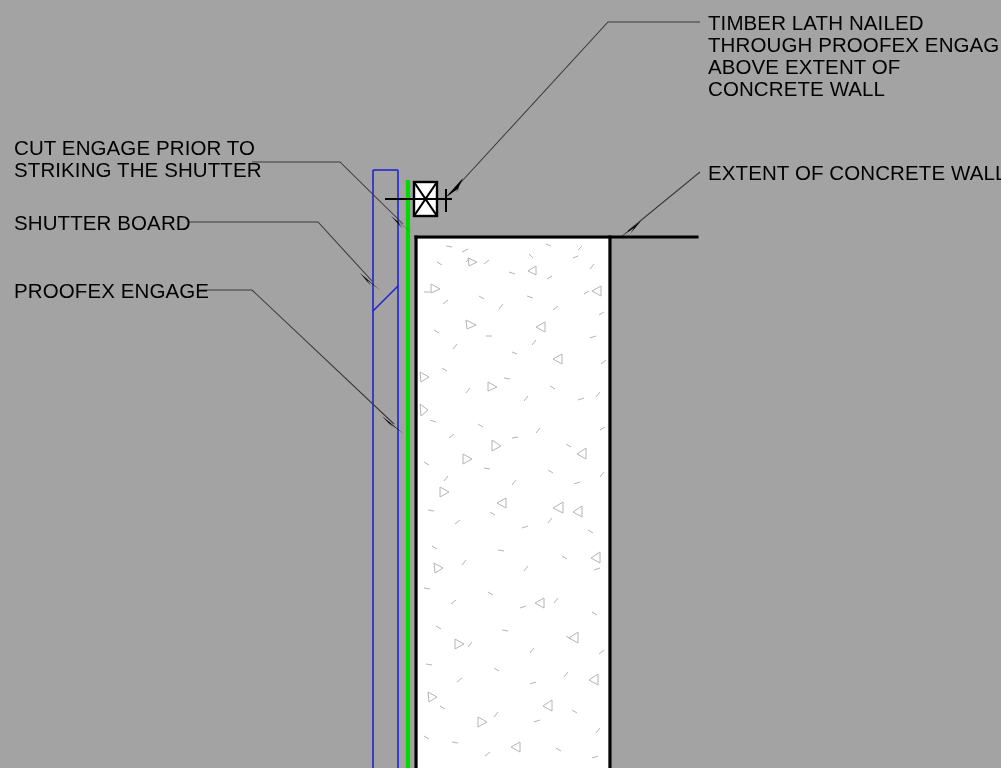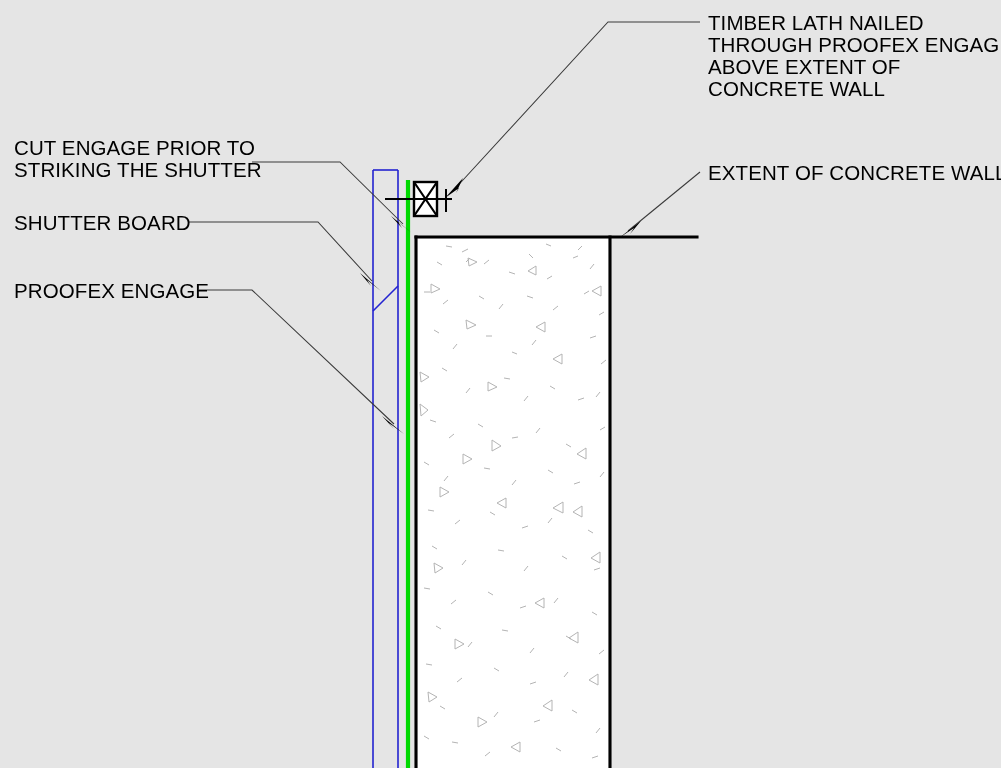--- a/index.html
+++ b/index.html
@@ -11,21 +11,21 @@
   body {
     width: 1001px;
     height: 768px;
     overflow: hidden;
     font-family: "Liberation Sans", sans-serif;
   }
   #drawing-root {
     position: relative;
     width: 1001px;
     height: 768px;
-    background: #e5e5e5;
+    background: #a3a3a3;
   }
   #cad-svg {
     position: absolute;
     top: 0;
     left: 0;
     width: 1001px;
     height: 768px;
     display: block;
   }
   .annotation-text {

